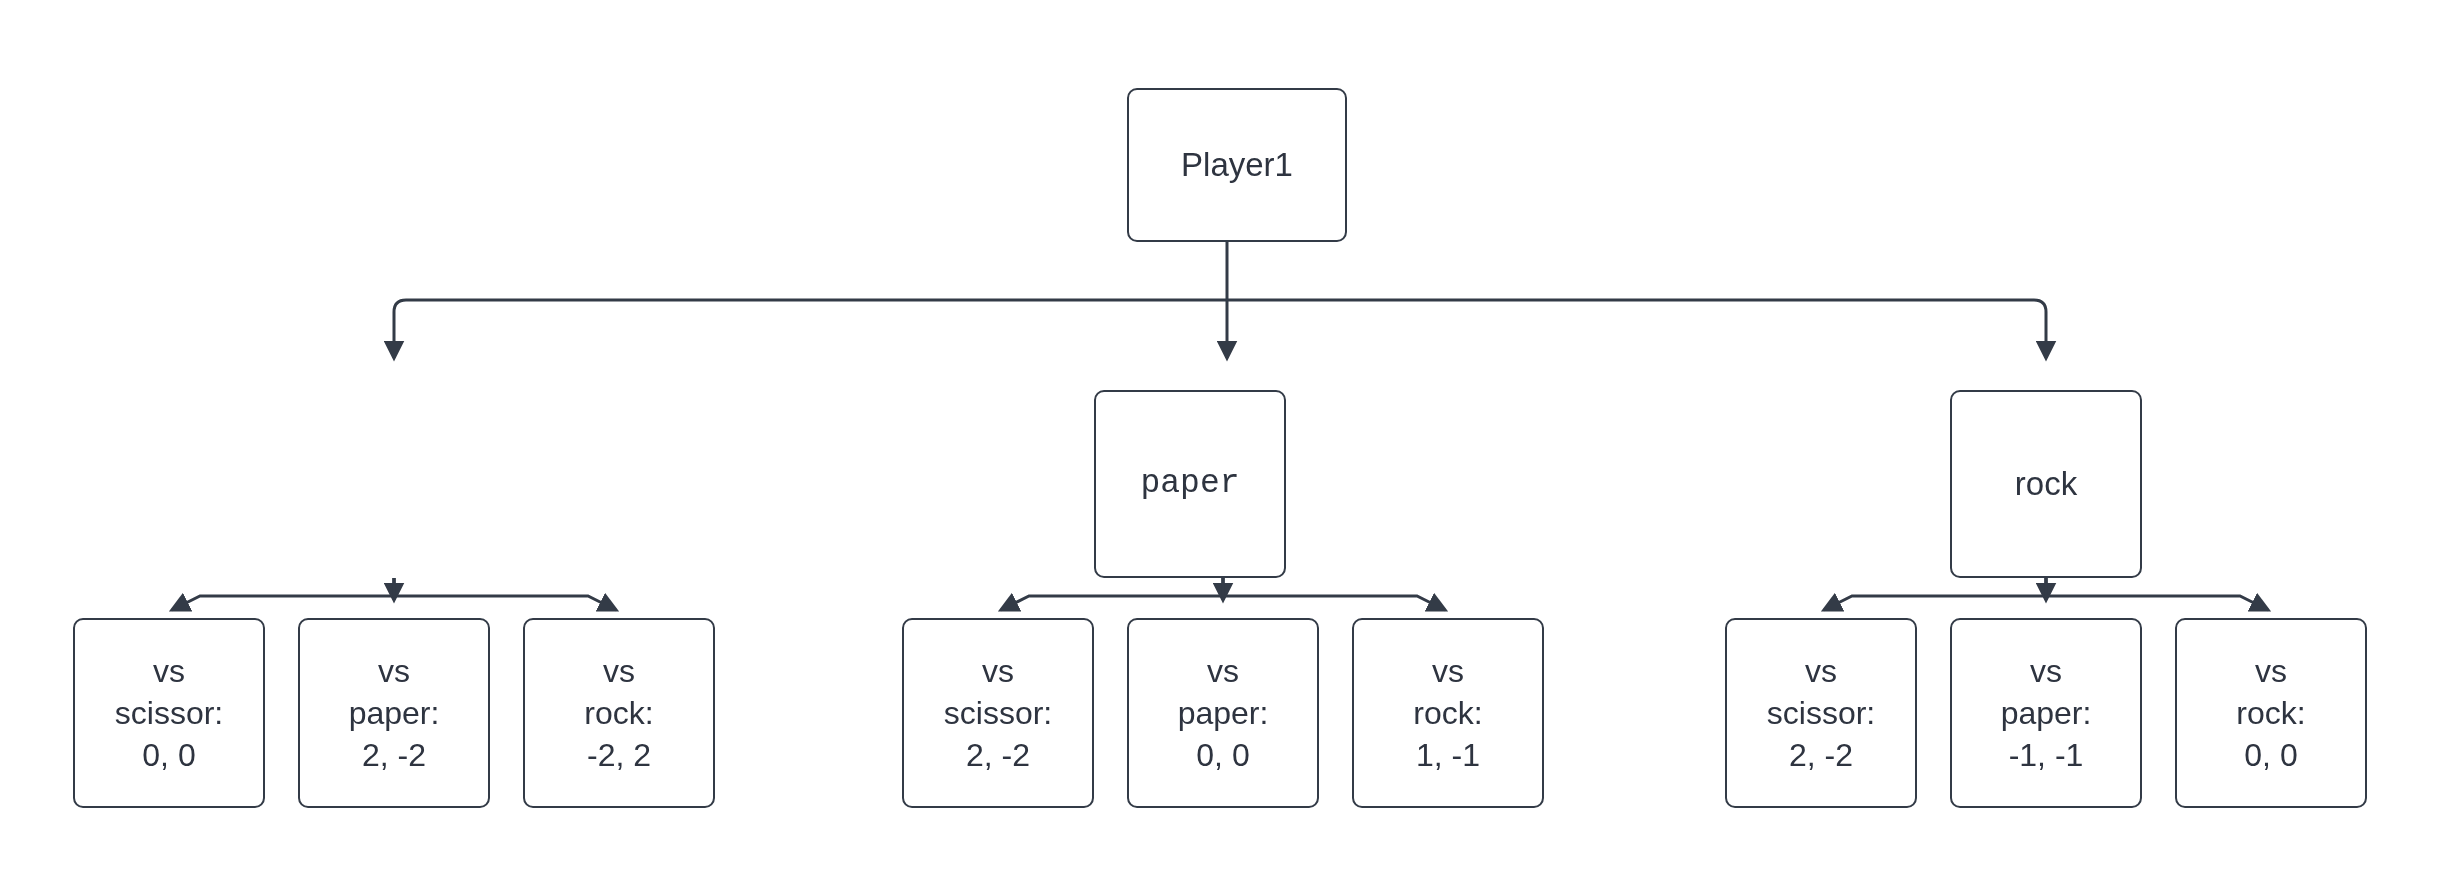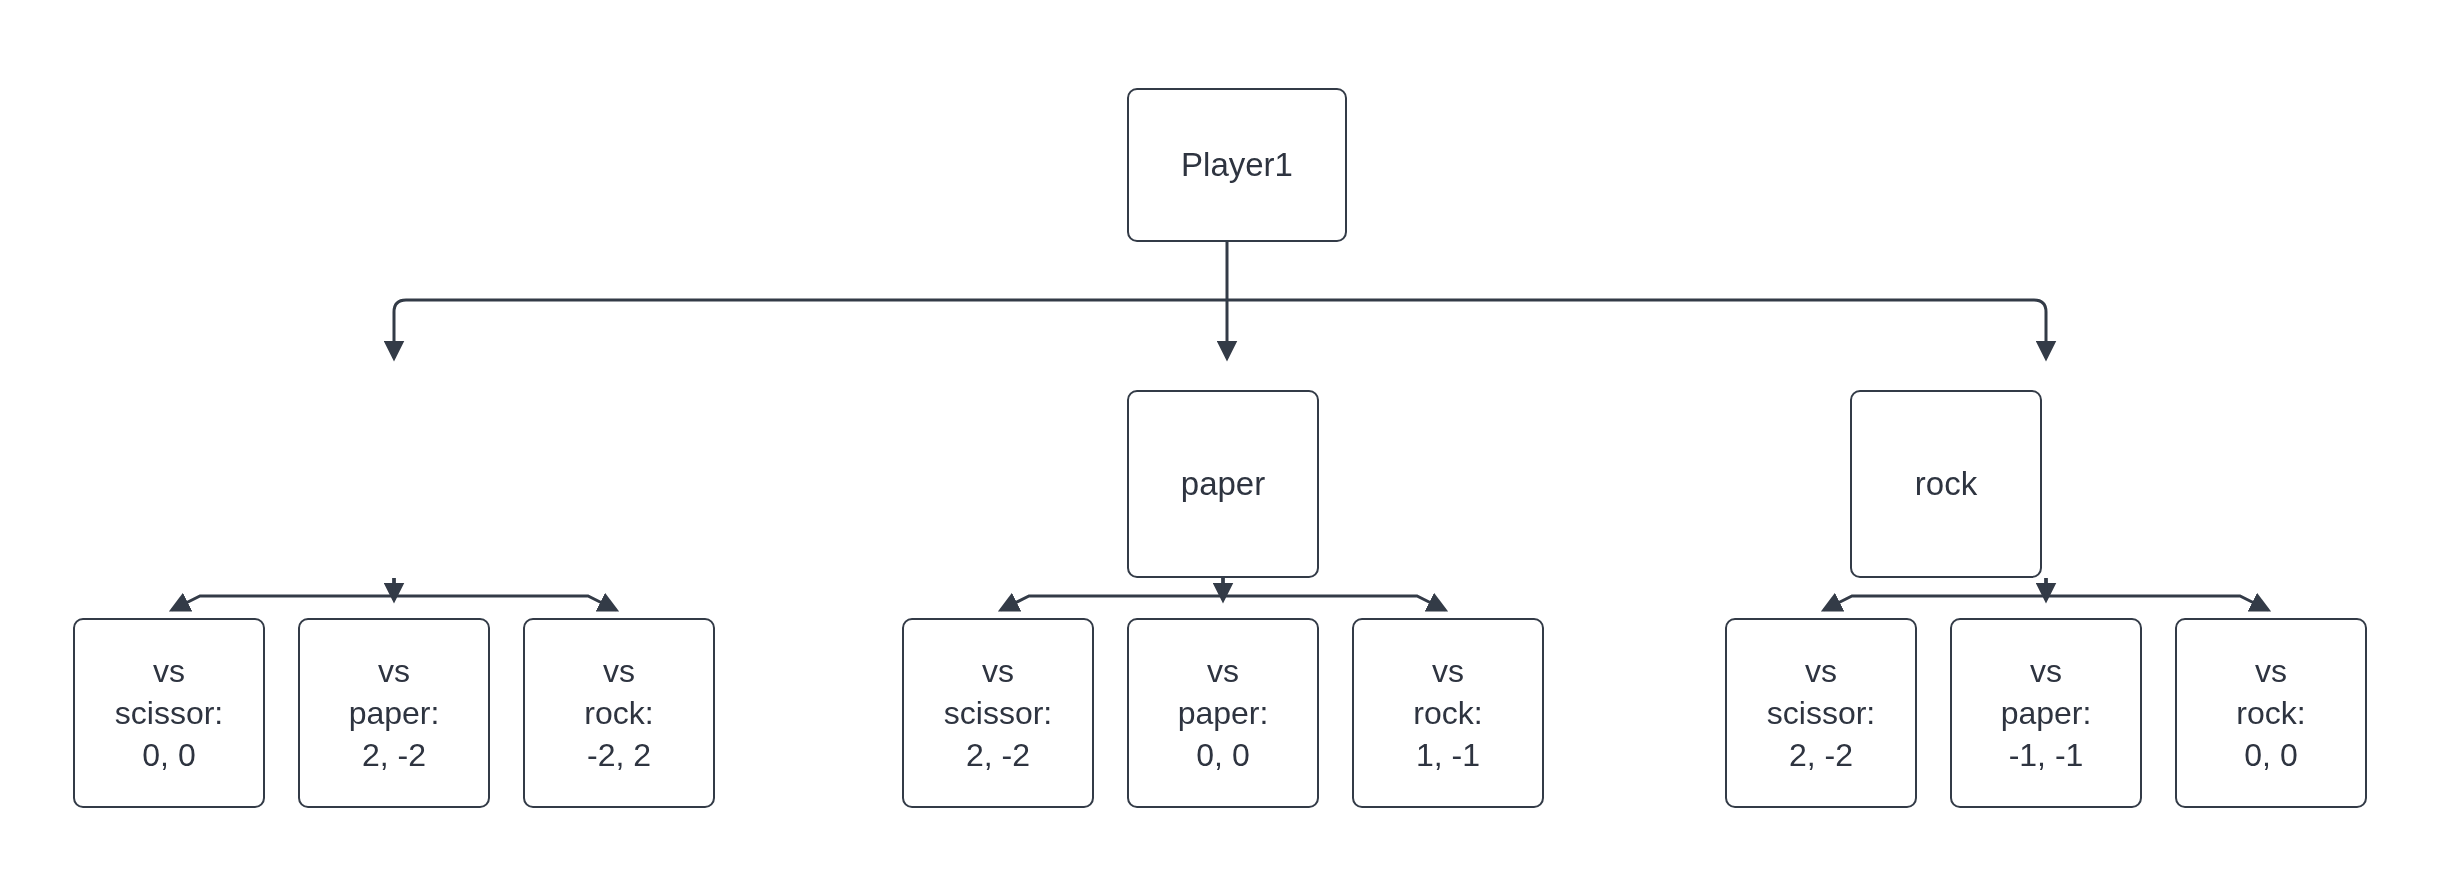--- a/index.html
+++ b/index.html
@@ -54,22 +54,22 @@
   }
   .node.root .node-label { font-size: 33px; }
 
   .node.mid {
     top: 390px;
     width: 192px;
     height: 188px;
   }
   .node.mid .node-label { font-size: 33px; }
   .node.mid.mid-0 { left: 298px; }
-  .node.mid.mid-1 { left: 1127px; }
-  .node.mid.mid-2 { left: 1850px; justify-content: center; }
+  .node.mid.mid-1 { left: 1094px; font-family: Liberation Mono, monospace; }
+  .node.mid.mid-2 { left: 1950px; justify-content: center; }
 
   .node.leaf {
     top: 618px;
     width: 192px;
     height: 190px;
     align-items: center;
   }
   .node.leaf .node-label { font-size: 32px; }
 </style>
 </head>

